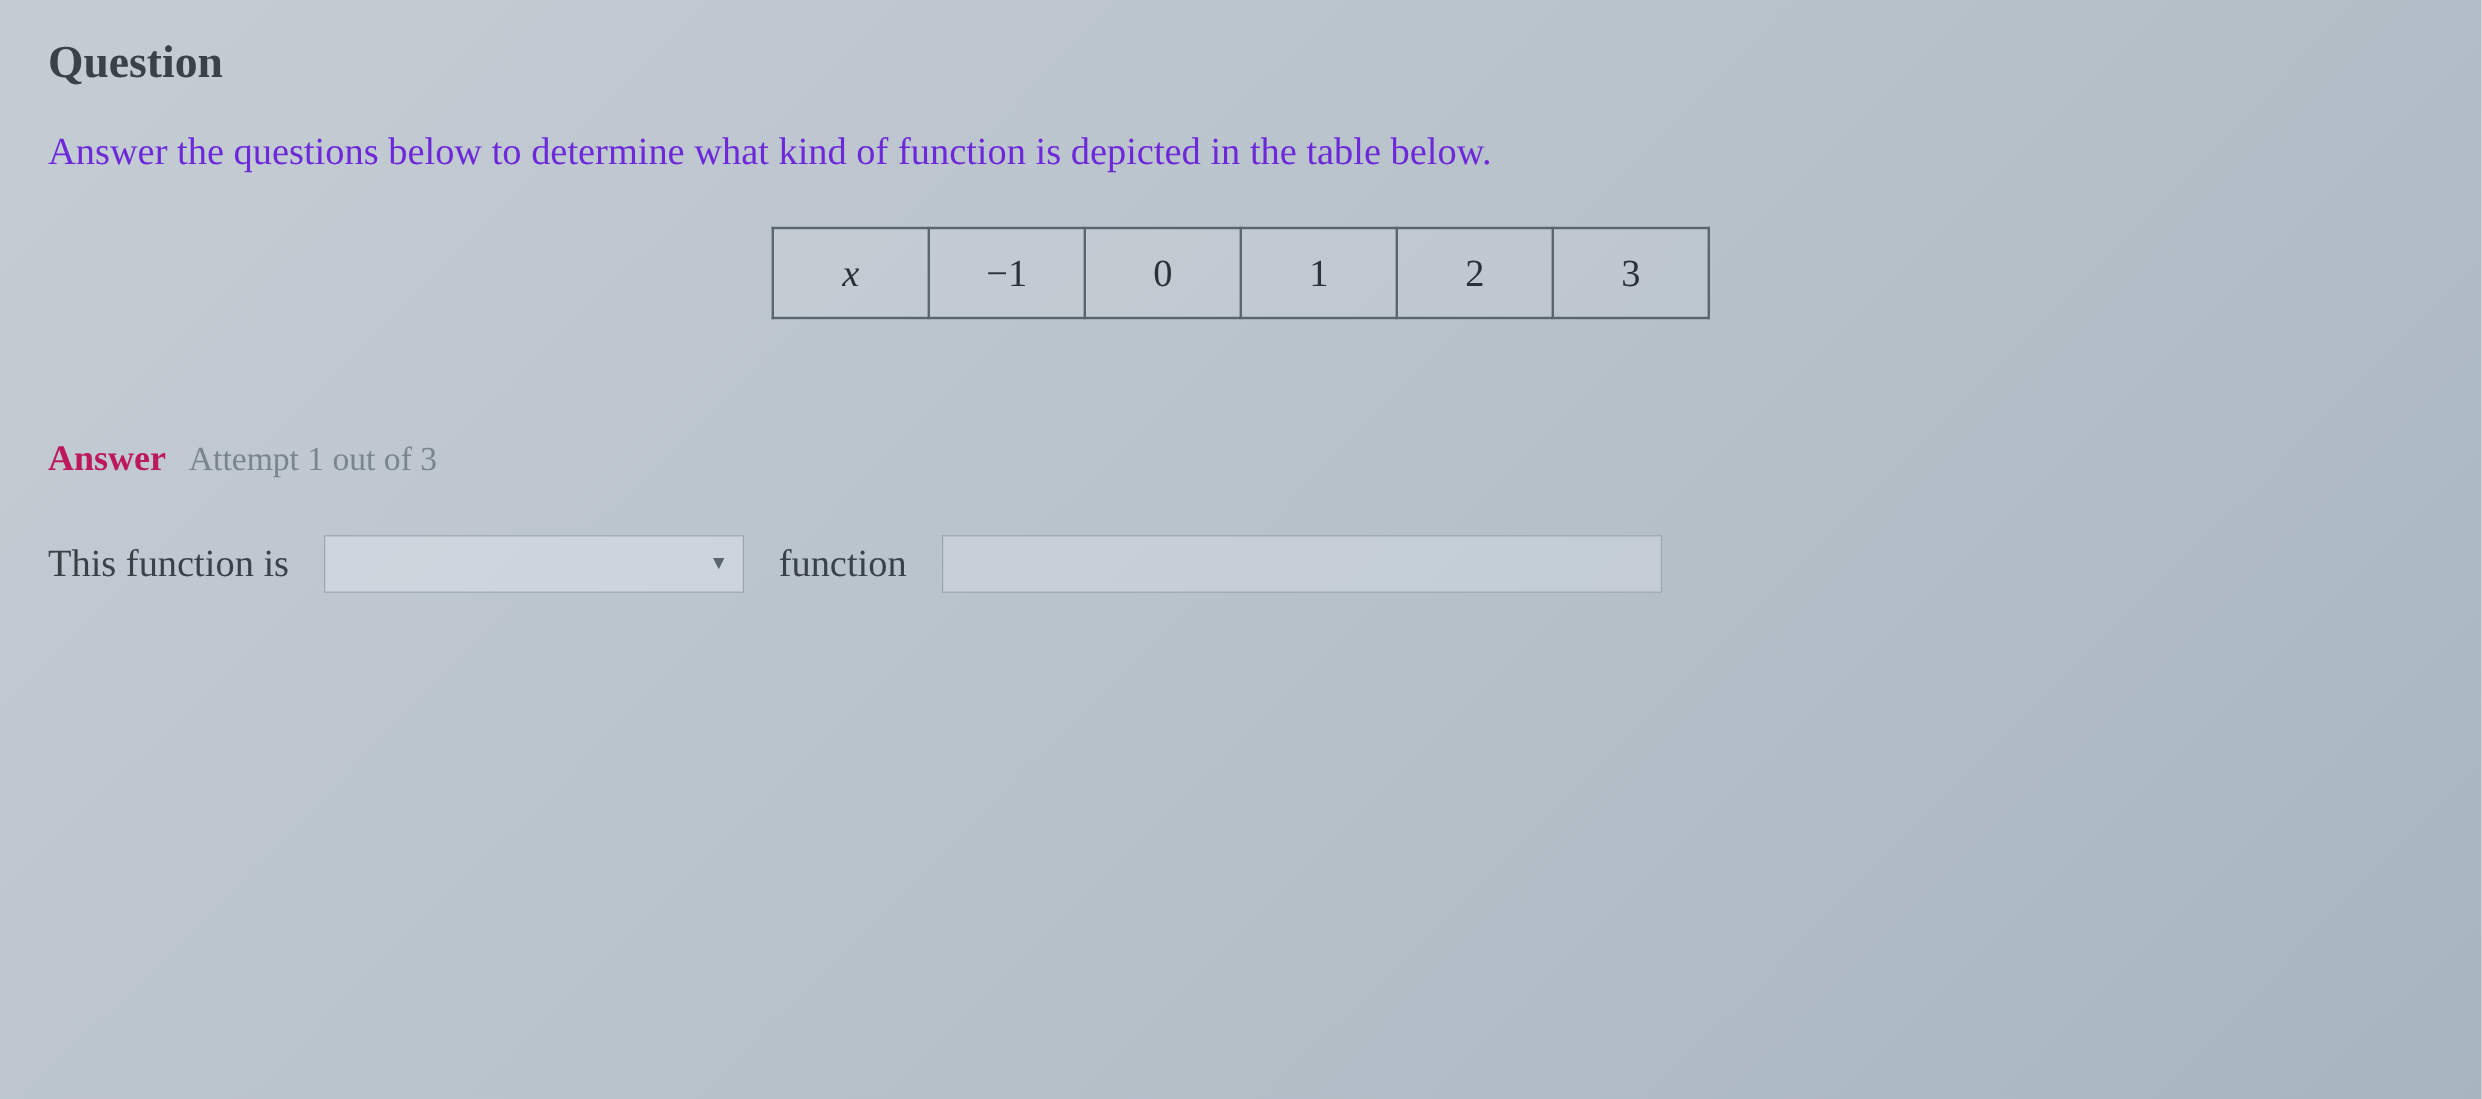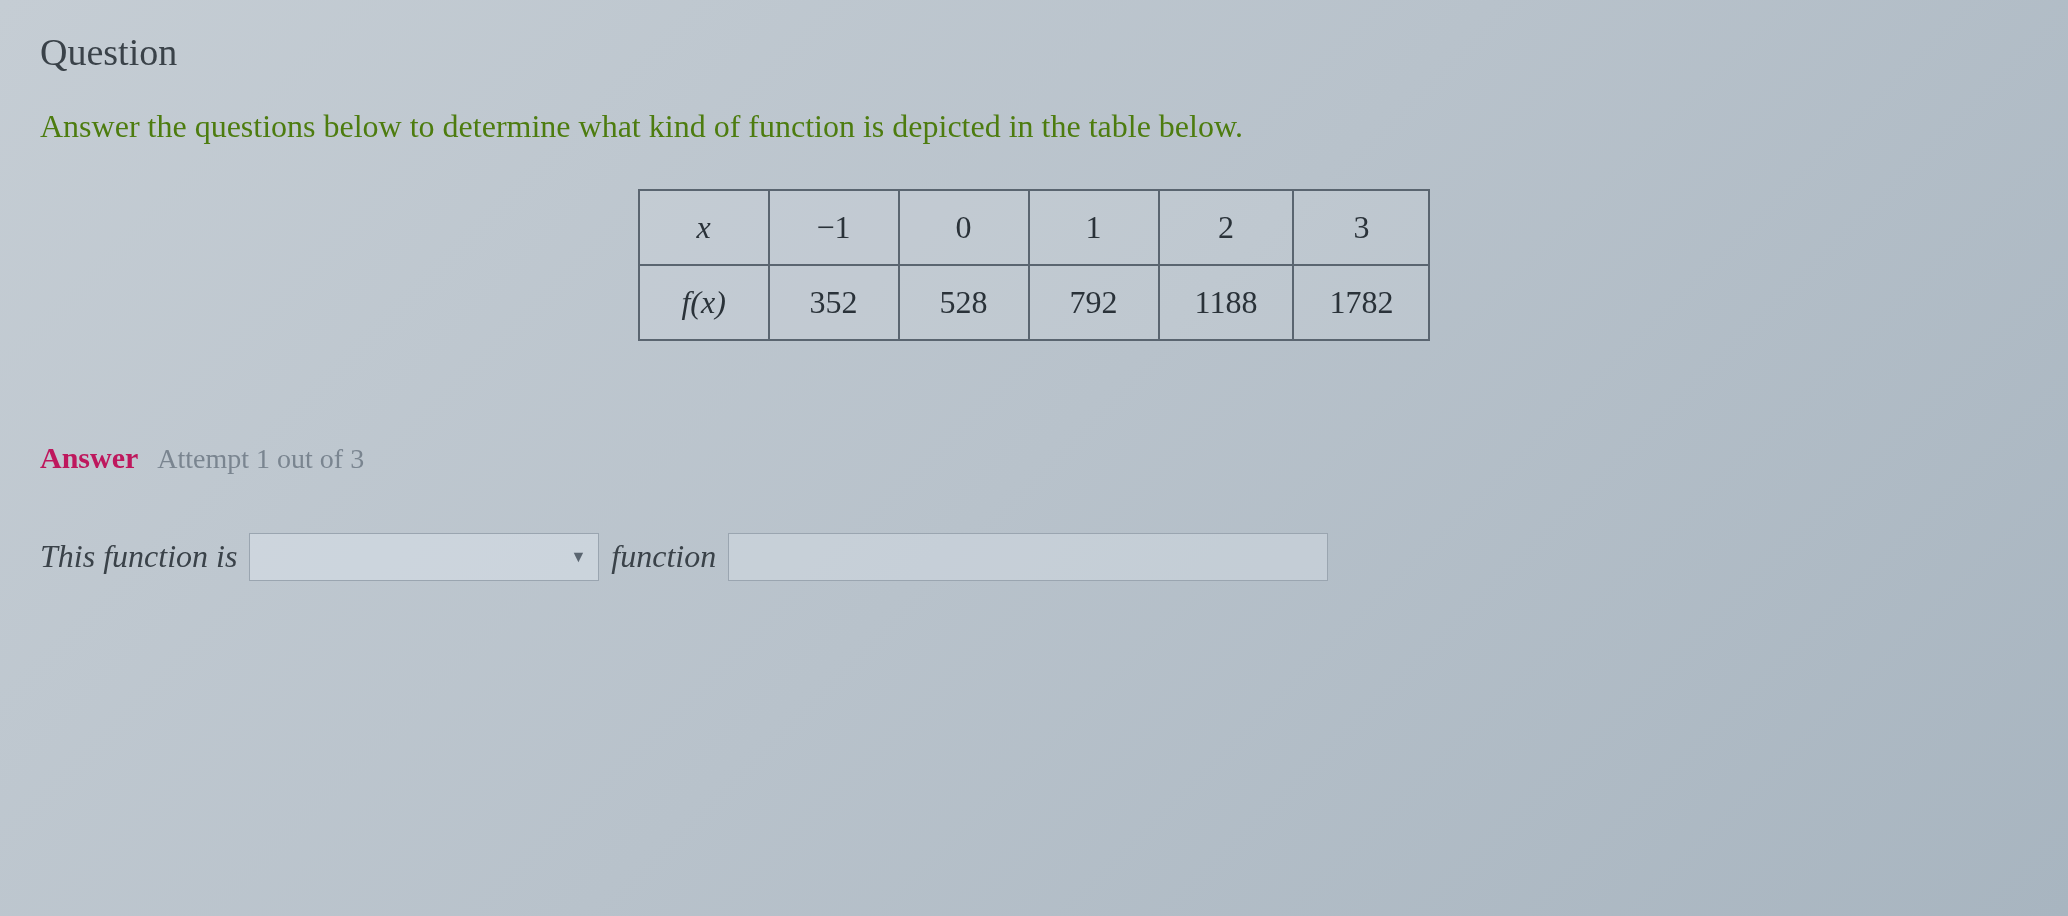--- a/index.html
+++ b/index.html
@@ -9,27 +9,27 @@
     }
     body {
       font-family: Georgia, 'Times New Roman', serif;
       background: linear-gradient(135deg, #c5cdd4 0%, #b8c2cb 50%, #a8b5c0 100%);
       min-height: 916px;
       padding: 30px 40px;
       color: #3a4249;
     }
     .question-heading {
       font-size: 38px;
-      font-weight: normal;
+      font-weight: bold;
       color: #3a4249;
       margin-bottom: 30px;
     }
     .question-text {
       font-size: 32px;
-      color: #4d7c0f;
+      color: #6d28d9;
       margin-bottom: 40px;
       line-height: 1.4;
     }
     .table-wrapper {
       display: flex;
       justify-content: center;
       margin-bottom: 100px;
     }
     table {
       border-collapse: collapse;
@@ -56,27 +56,26 @@
       color: #be185d;
       display: inline-block;
       margin-right: 15px;
     }
     .attempt-text {
       font-size: 28px;
       color: #7a8590;
       display: inline-block;
     }
     .answer-line {
-      margin-top: 58px;
+      margin-top: 46px;
       display: flex;
       align-items: center;
-      gap: 12px;
+      gap: 29px;
       font-size: 32px;
       color: #3a4249;
-      font-style: italic;
     }
     .dropdown {
       background: rgba(220, 228, 235, 0.5);
       border: 1px solid #9aa5b0;
       padding: 8px 40px 8px 20px;
       min-width: 350px;
       height: 48px;
       position: relative;
       display: inline-flex;
       align-items: center;
@@ -107,28 +106,20 @@
   <table>
     <tbody>
         <tr>
       <td class="header-cell">x</td>
       <td>−1</td>
       <td>0</td>
       <td>1</td>
       <td>2</td>
       <td>3</td>
     </tr>
-    <tr>
-      <td class="header-cell">f(x)</td>
-      <td>352</td>
-      <td>528</td>
-      <td>792</td>
-      <td>1188</td>
-      <td>1782</td>
-    </tr>
   </tbody>
     </table>
 </div>
 
 <div class="answer-section">
   <span class="answer-label">Answer</span>
   <span class="attempt-text">Attempt 1 out of 3</span>
 
   <div class="answer-line">
     <span>This function is</span>

